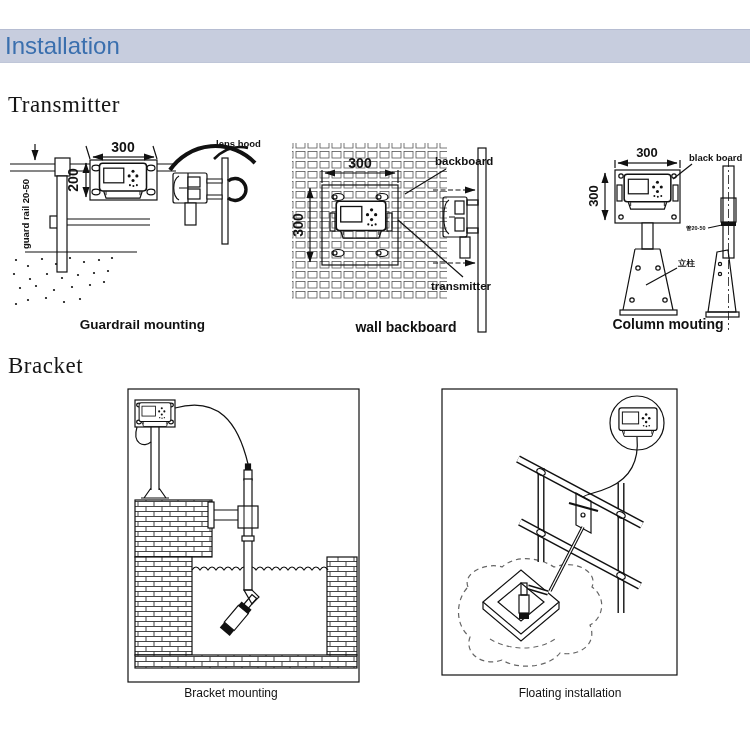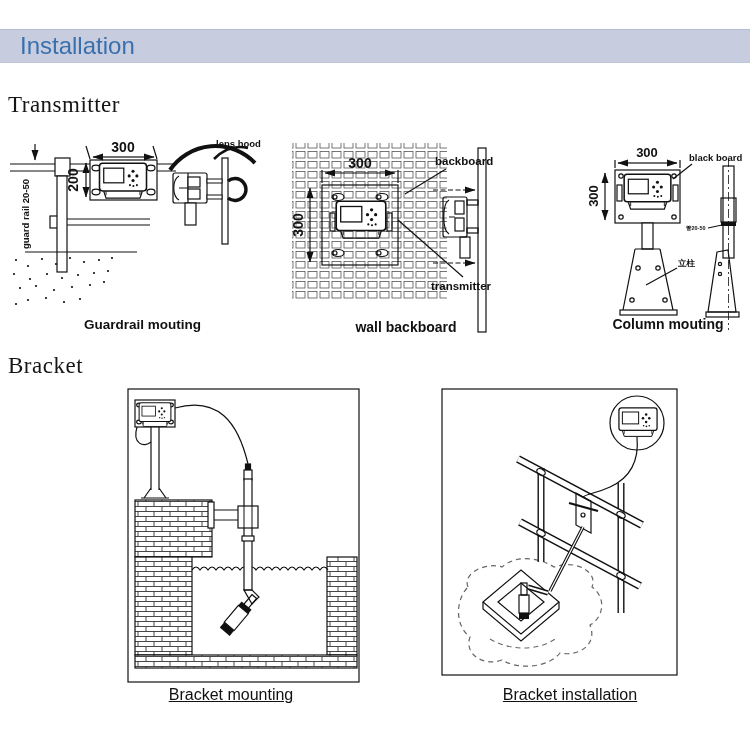--- a/index.html
+++ b/index.html
@@ -1,24 +1,24 @@
 <!DOCTYPE html>
 <html><head>
 <meta charset="utf-8">
 <style>
   * { margin:0; padding:0; box-sizing:border-box; }
   html,body { width:750px; height:750px; background:#fff; }
   body { position:relative; overflow:hidden; font-family:"Liberation Sans",sans-serif; }
   .hdr { position:absolute; left:0; top:29px; width:750px; height:34px;
          background:#c7cdde; border-top:1px solid #b6bdd2; border-bottom:1px solid #bfc6d8; }
-  .hdr span { display:block; padding-left:20px; font-size:24px; line-height:32px; color:#3a6fae; }
+  .hdr span { display:block; padding-left:5px; font-size:24px; line-height:32px; color:#3a6fae; }
   h2.sec { position:absolute; font-family:"Liberation Serif",serif; font-weight:400;
            font-size:23px; color:#161616; letter-spacing:.5px; }
   .cap { position:absolute; text-align:center; font-weight:700; font-size:13.5px; color:#111; }
-  .cap.light { font-weight:500; font-size:16px;text-decoration:underline; }
+  .cap.light { font-weight:500; font-size:12px; }
   svg.fig { position:absolute; overflow:visible; }
   svg text { font-family:"Liberation Sans",sans-serif; fill:#111; }
   .ln { fill:none; stroke:#111; stroke-width:1.2; }
 </style>
 </head>
 <body>
 
 <svg width="0" height="0" style="position:absolute" aria-hidden="true">
   <defs>
     <marker id="arr" markerWidth="10" markerHeight="8" refX="8.5" refY="3.5" orient="auto">
@@ -137,21 +137,21 @@
     <path d="M177,44 C170,48 170,64 177,68 M177,56 H186 M186,41 V71"></path>
     <rect x="186" y="45" width="12" height="10" fill="#fff"></rect>
     <rect x="186" y="57" width="12" height="10" fill="#fff"></rect>
     <rect x="205" y="47" width="15" height="4" fill="#fff" stroke-width="1"></rect>
     <rect x="205" y="63" width="15" height="4" fill="#fff" stroke-width="1"></rect>
     <rect x="183" y="71" width="11" height="22" fill="#fff"></rect>
     <path d="M226,49 a11,11 0 1 1 0,17" stroke-width="3.4"></path>
     <text x="214" y="15" font-size="9.5" font-weight="700" stroke="none">lens hood</text>
   </g>
 </svg>
-<div class="cap" style="left:40px;top:317px;width:205px">Guardrail mouting</div>
+<div class="cap" style="left:40px;top:317px;width:205px">Guardrail mounting</div>
 
 <svg class="fig" style="left:283px;top:140px" width="225" height="196" viewBox="0 0 225 196">
   <rect x="9" y="3" width="155" height="157" fill="url(#meshP)"></rect>
   <g>
     <rect x="39" y="45" width="76" height="80" fill="#fff" class="ln" stroke-width="1.4"></rect>
     <g class="ln">
       <ellipse cx="55" cy="57" rx="6" ry="3.5" fill="#fff"></ellipse>
         <circle cx="52" cy="57" r="2"></circle>
       <ellipse cx="99" cy="57" rx="6" ry="3.5" fill="#fff"></ellipse>
         <circle cx="96" cy="57" r="2"></circle>
@@ -353,13 +353,13 @@
     <rect x="79" y="208" width="10" height="18" fill="#fff" class="ln"></rect>
     <rect x="79" y="226" width="10" height="6" fill="#111"></rect>
   </g>
 
   <g>
     <circle cx="197" cy="36" r="27" fill="#fff" class="ln" stroke-width="1.3"></circle>
     <use href="#xmtr" x="178" y="20" width="40" height="30"></use>
   </g>
   <path class="ln" stroke-width="1.3" d="M197,50 C199,72 192,90 170,100 C155,107 148,106 143,110"></path>
 </svg>
-<div class="cap light" style="left:470px;top:686px;width:200px">Bracket installation</div>
+<div class="cap light" style="left:470px;top:686px;width:200px">Floating installation</div>
 
 </body></html>

